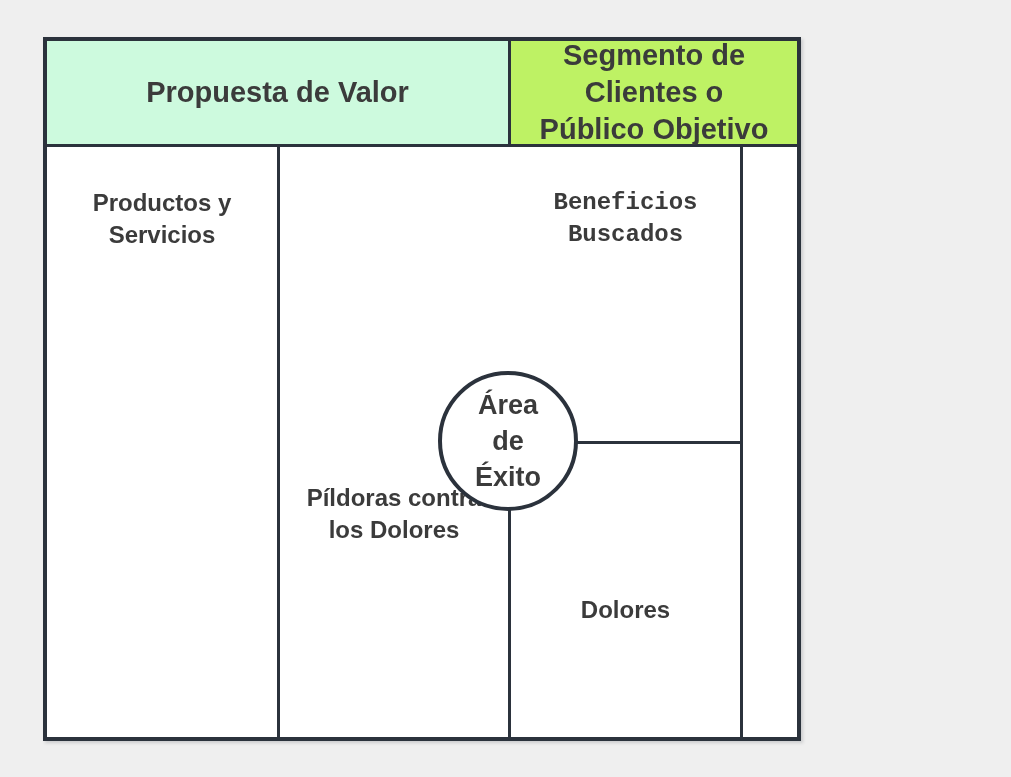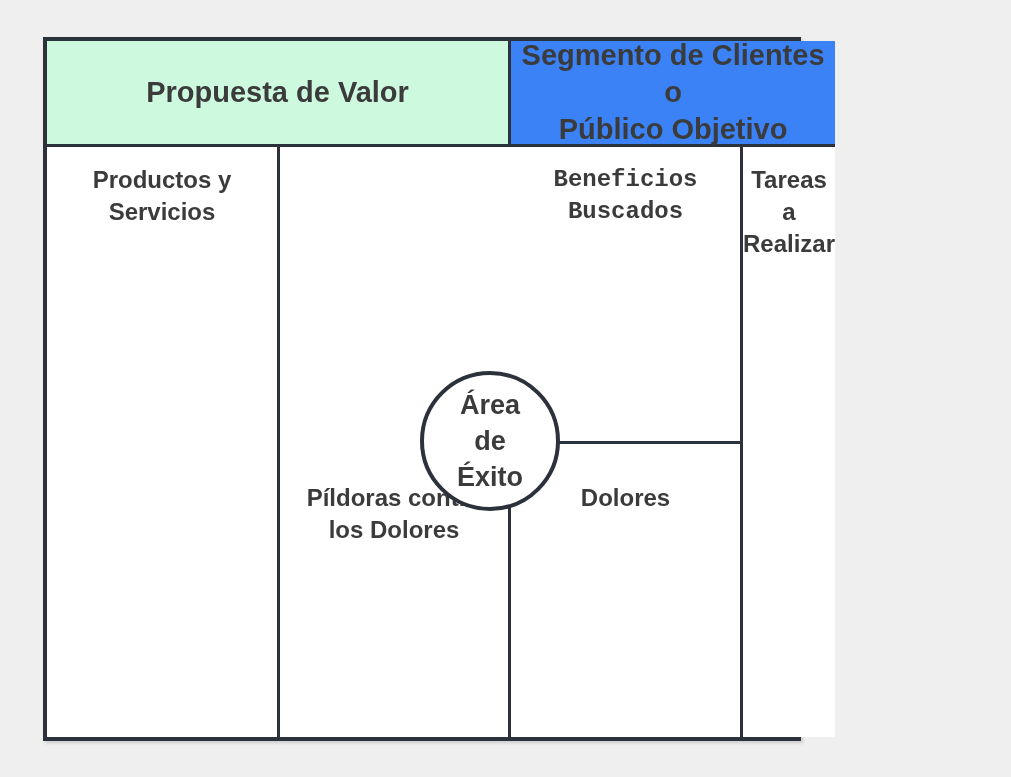--- a/index.html
+++ b/index.html
@@ -39,53 +39,53 @@
   .bdb { border-bottom: 3px solid #2b323c; }
 
   .header-cell {
     box-sizing: border-box;
     display: flex;
     align-items: center;
     justify-content: center;
     grid-row: 1;
   }
   .header-left  { grid-column: 1 / 3; background: #cdfade; }
-  .header-right { grid-column: 3 / 5; background: #3b82f6; }
+  .header-right { grid-column: 3 / 5; background: #bef264; }
 
   .header-label {
     font-size: 29px;
     font-weight: bold;
     line-height: 37px;
     color: #3b3b3b;
     text-align: center;
     white-space: pre-line;
   }
 
   .col1 { grid-column: 1; grid-row: 2 / 4; }
   .col2-top { grid-column: 2; grid-row: 2; }
   .col2-bottom { grid-column: 2; grid-row: 3; }
   .col3-top { grid-column: 3; grid-row: 2; font-family: Liberation Mono, monospace; }
-  .col3-bottom { grid-column: 3; grid-row: 3; }
+  .col3-bottom { grid-column: 3; grid-row: 3; align-items: center; }
   .col4 { grid-column: 4; grid-row: 2 / 4; }
 
-  .pad-sm { padding-top: 17px; }
+  .pad-sm { padding-top: 40px; }
   .pad-lg { padding-top: 38px; }
 
   .cell-label {
     font-size: 24px;
     font-weight: bold;
     line-height: 32px;
     color: #3b3b3b;
     text-align: center;
     white-space: pre-line;
   }
 
   .success-circle {
     position: absolute;
-    left: 373px;
+    left: 391px;
     top: 330px;
     width: 140px;
     height: 140px;
     box-sizing: border-box;
     border: 4px solid #2b323c;
     border-radius: 50%;
     background: #ffffff;
     display: flex;
     align-items: center;
     justify-content: center;
@@ -127,24 +127,20 @@
 
   <div class="cell col3-top bdr bdb pad-sm">
     <span class="cell-label">Beneficios
 Buscados</span>
   </div>
 
   <div class="cell col3-bottom bdr pad-lg">
     <span class="cell-label">Dolores</span>
   </div>
 
-  <div class="cell col4 pad-sm">
-    <span class="cell-label">Tareas a
-Realizar</span>
-  </div>
 
   <div class="success-circle">
     <span class="circle-label">Área
 de
 Éxito</span>
   </div>
 
 </div>
 
 </body></html>

